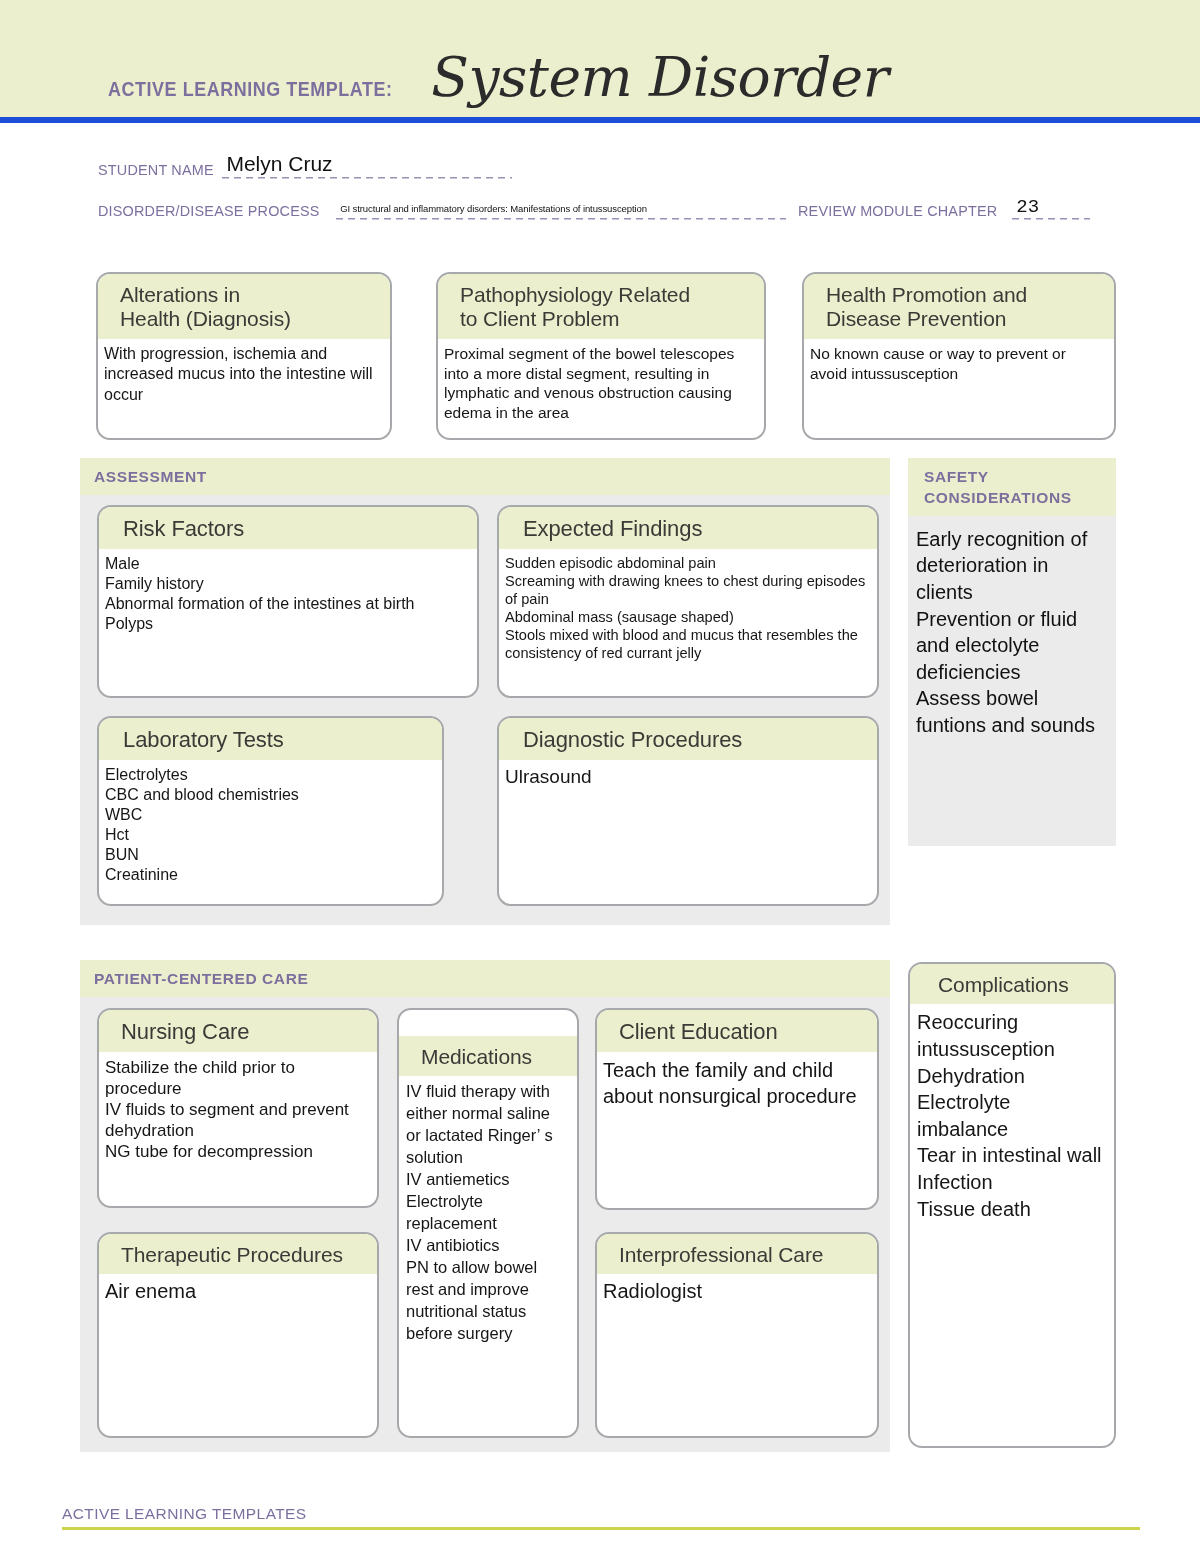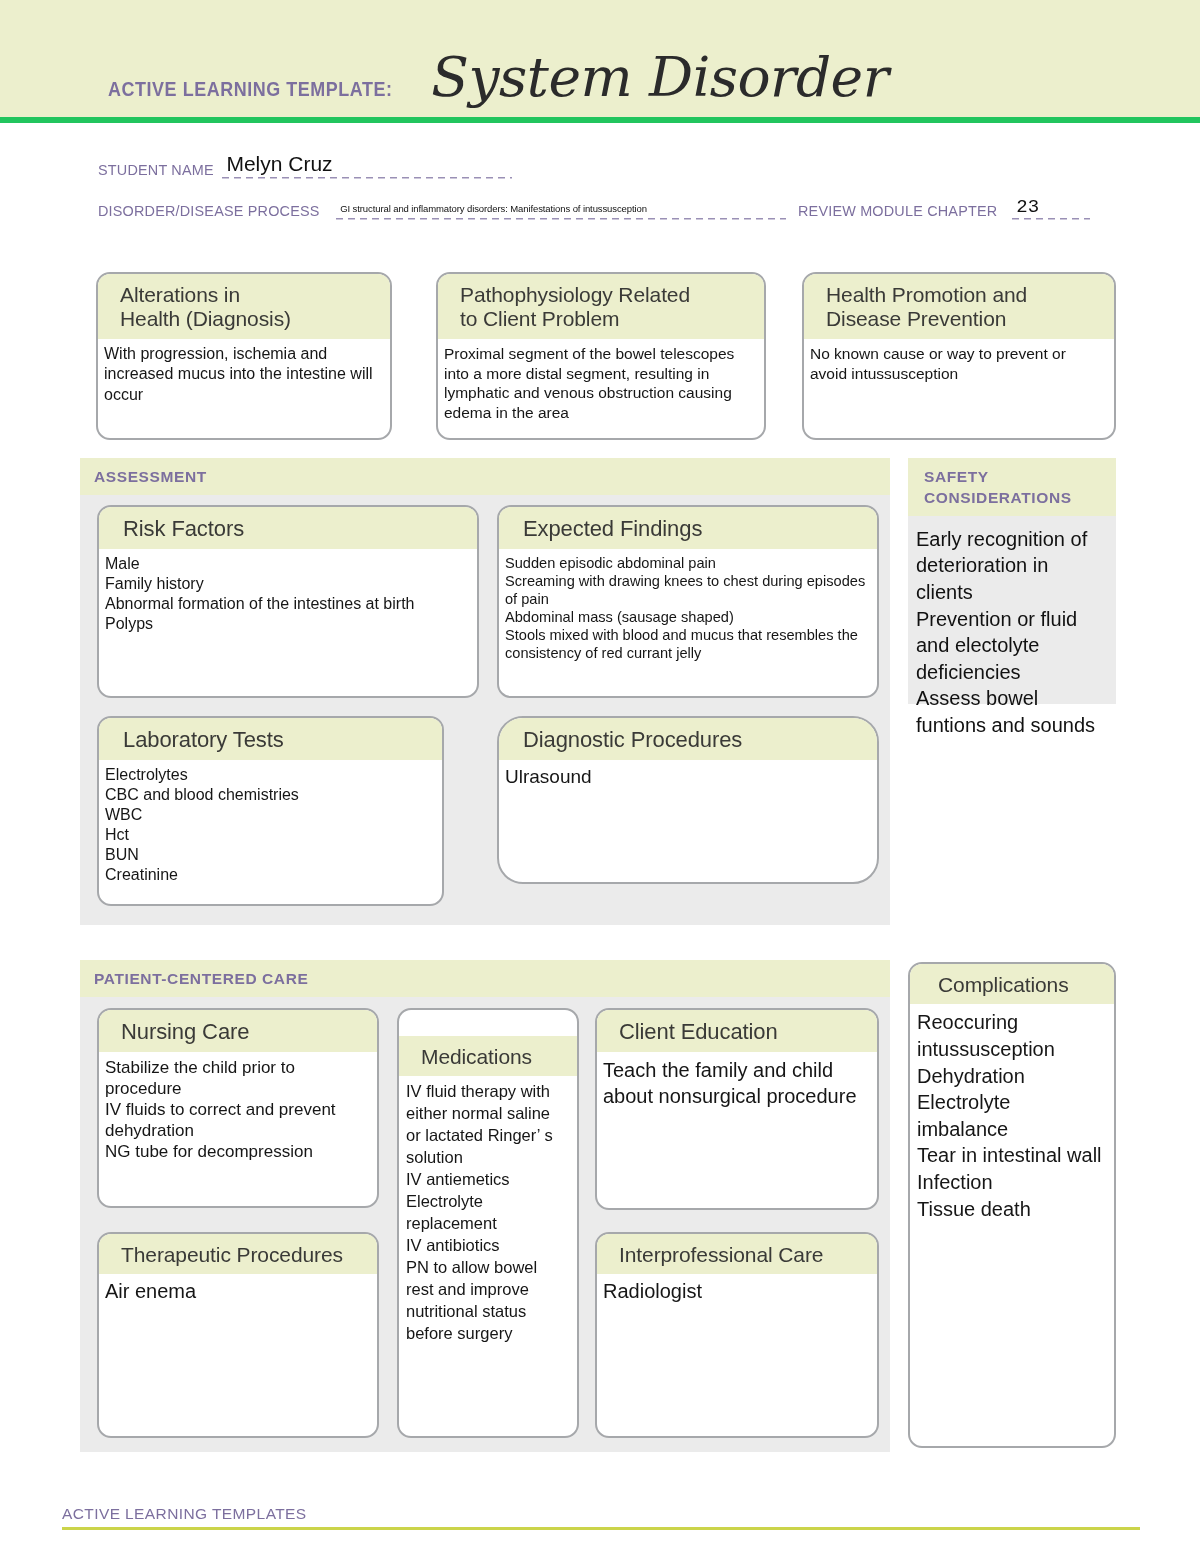--- a/index.html
+++ b/index.html
@@ -13,21 +13,21 @@
     font-family: "Liberation Sans", sans-serif;
     color: #1a1a1a;
     overflow: hidden;
   }
 
   
   .header-band {
     position: absolute; left: 0; top: 0;
     width: 1200px; height: 123px;
     background: #ecefcd;
-    border-bottom: 6px solid #22c55e;
+    border-bottom: 6px solid #1d4ed8;
   }
   .header-inner {
     position: absolute;
     left: 108px; bottom: 12px;
     display: flex; align-items: baseline; gap: 14px;
   }
   .header-eyebrow {
     font-size: 19.5px;
     letter-spacing: 0.6px;
     color: #7c6f9e;
@@ -126,36 +126,36 @@
     background: #ecefcd;
     font-size: 15.5px;
     font-weight: bold;
     color: #7c6f9e;
     letter-spacing: 0.6px;
     padding: 9px 0 7px 14px;
     line-height: 1.35;
   }
   #panel-assessment { left: 80px; top: 458px; width: 810px; height: 467px; }
   #panel-care       { left: 80px; top: 960px; width: 810px; height: 492px; }
-  #panel-safety     { left: 908px; top: 458px; width: 208px; height: 246px; }
+  #panel-safety     { left: 908px; top: 458px; width: 208px; height: 388px; }
 
   #panel-safety .panel-head { padding-left: 16px; }
   .safety-body {
     padding: 10px 6px 6px 8px;
     font-size: 20px;
     line-height: 1.33;
     color: #111;
     white-space: pre-line;
   }
 
   
   #card-risk   { position: absolute; left: 97px; top: 505px; width: 382px; height: 193px; }
   #card-expect { position: absolute; left: 497px; top: 505px; width: 382px; height: 193px; }
   #card-lab    { position: absolute; left: 97px; top: 716px; width: 347px; height: 190px; }
-  #card-diag   { position: absolute; left: 497px; top: 716px; width: 382px; height: 168px; border-radius: 26px; }
+  #card-diag   { position: absolute; left: 497px; top: 716px; width: 382px; height: 190px; }
 
   #card-risk .card-head, #card-expect .card-head,
   #card-lab .card-head, #card-diag .card-head { font-size: 22px; padding-left: 24px; }
   #card-risk .card-body, #card-lab .card-body { font-size: 16px; line-height: 1.25; }
   #card-expect .card-body { font-size: 14.6px; line-height: 1.24; }
   #card-diag .card-body { font-size: 19px; }
 
   
   #card-nursing  { position: absolute; left: 97px; top: 1008px; width: 282px; height: 200px; }
   #card-meds     { position: absolute; left: 397px; top: 1008px; width: 182px; height: 430px; }
@@ -289,21 +289,21 @@
 Assess bowel funtions and sounds</div>
 </div>
 
 <div class="panel" id="panel-care">
   <div class="panel-head">PATIENT-CENTERED CARE</div>
 </div>
 
 <div class="card" id="card-nursing">
   <div class="card-head">Nursing Care</div>
   <div class="card-body">Stabilize the child prior to procedure
-IV fluids to correct and prevent dehydration
+IV fluids to segment and prevent dehydration
 NG tube for decompression</div>
 </div>
 
 <div class="card" id="card-meds">
   <div class="card-head">Medications</div>
   <div class="card-body"> IV fluid therapy with either normal saline or lactated Ringer’   s solution
 IV antiemetics
 Electrolyte replacement
 IV antibiotics
 PN to allow bowel rest and improve nutritional status before surgery</div>

